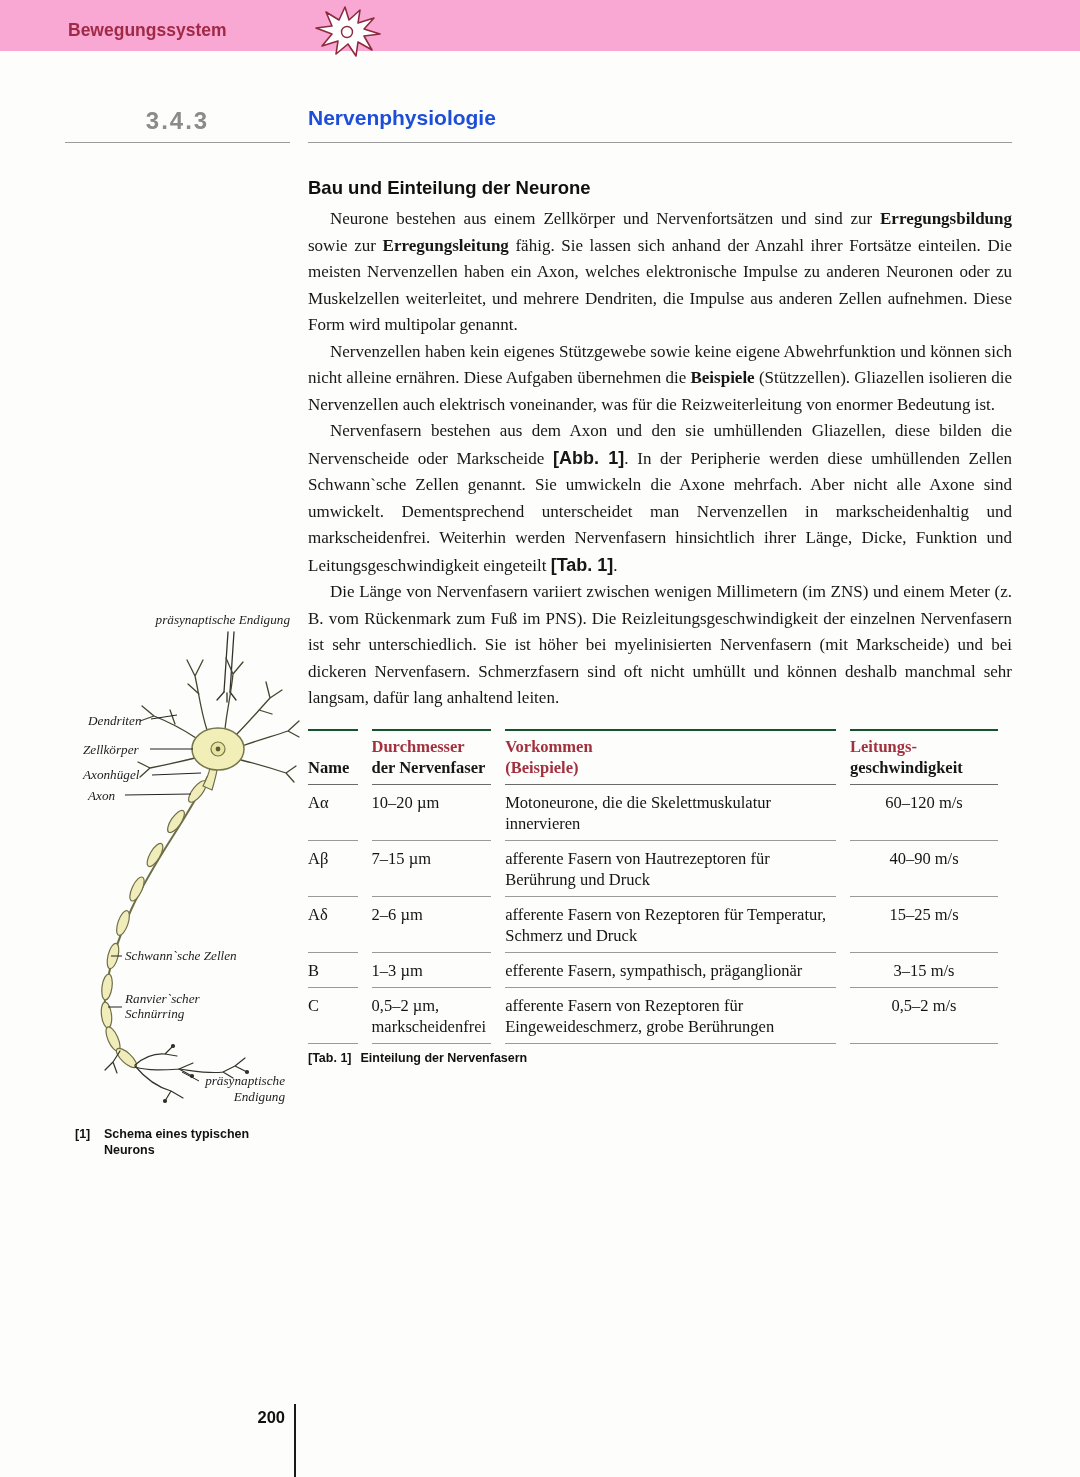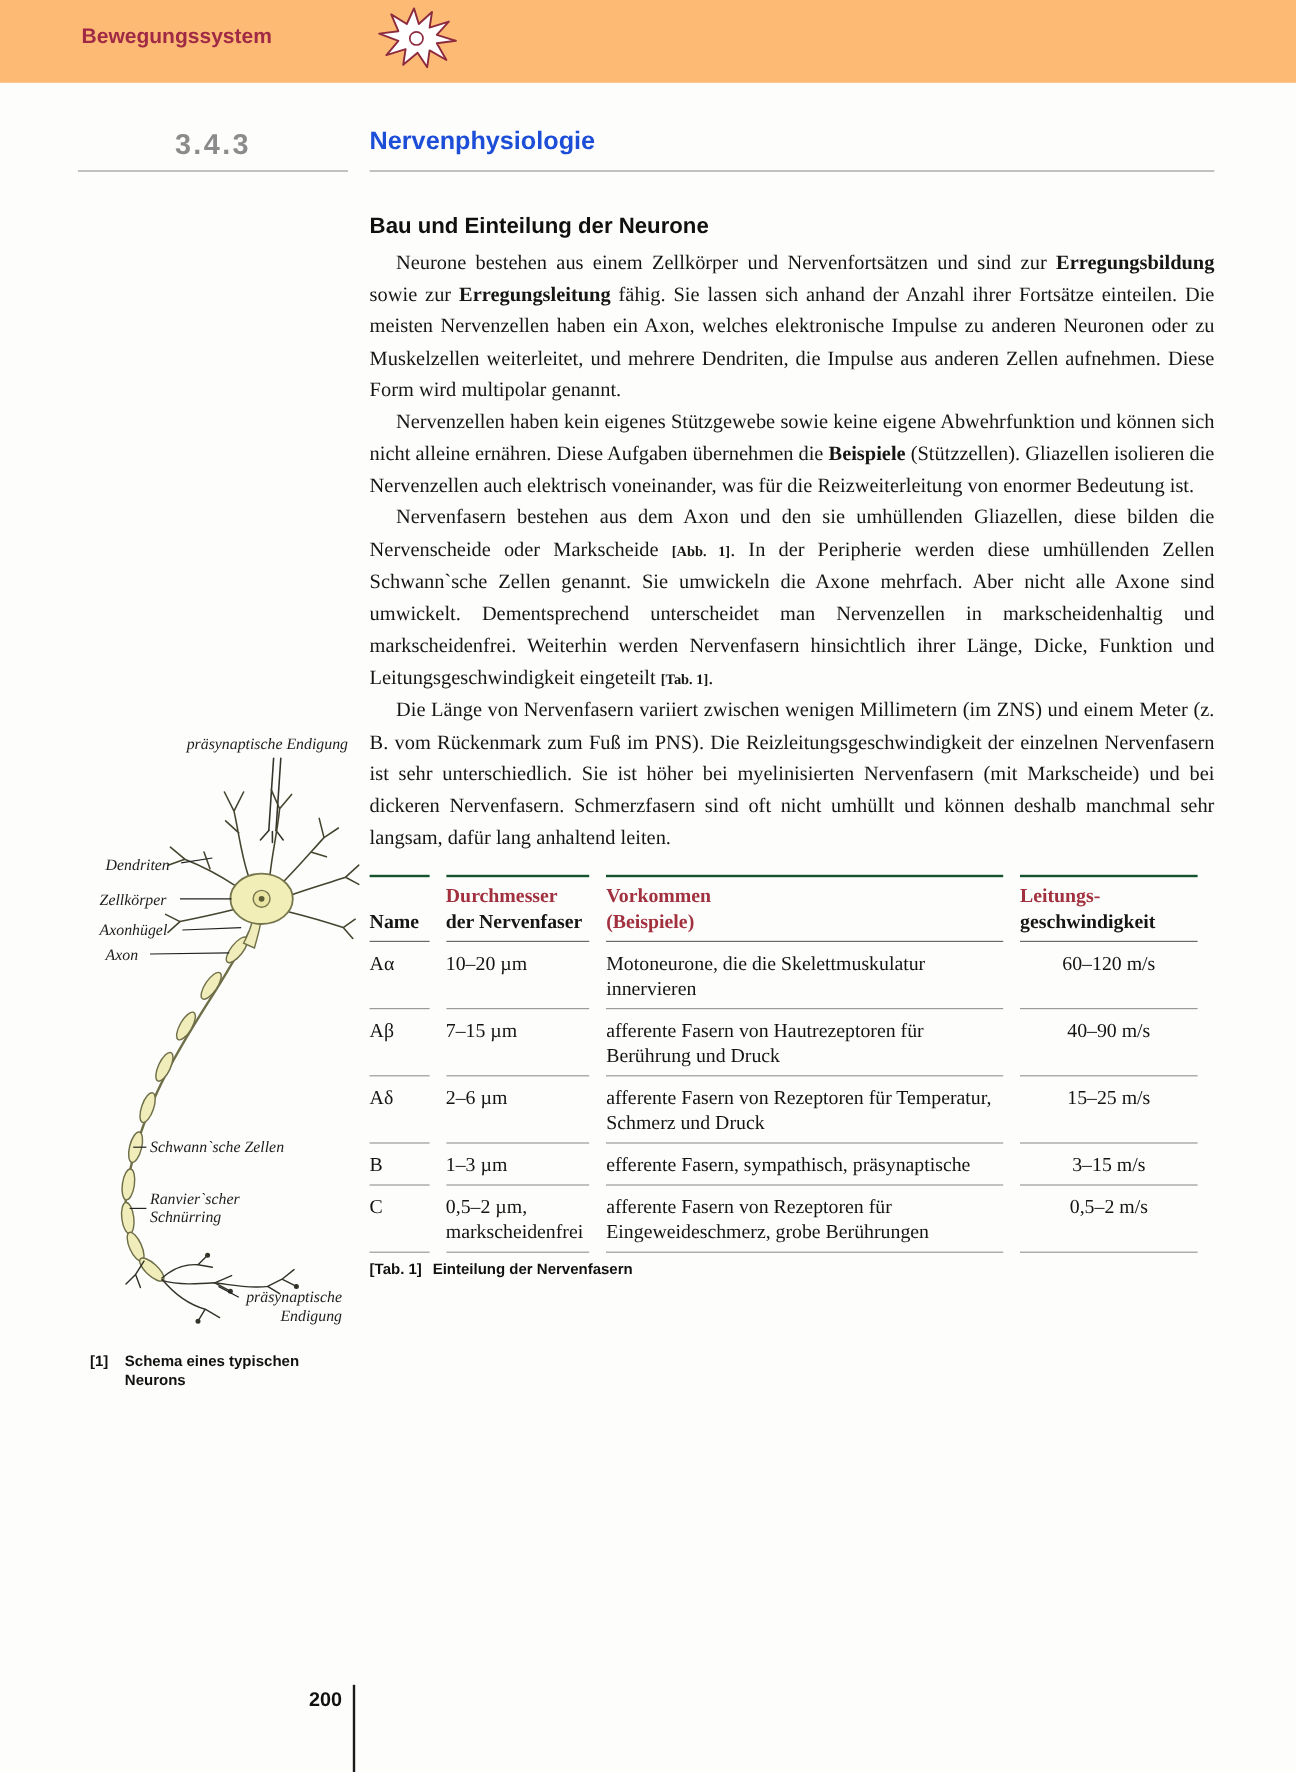--- a/index.html
+++ b/index.html
@@ -3,21 +3,21 @@
 <meta charset="utf-8">
 <style>
   html,body { margin:0; padding:0; background:#e9e9e9; }
   .page {
     position:relative; width:1080px; height:1477px; margin:0 auto;
     background:#fdfdfb; overflow:hidden;
     font-family:"Liberation Serif", serif; color:#141414;
   }
 
   
-  .header-bar { position:absolute; left:0; top:0; width:1080px; height:69px; background:#fdba74; }
+  .header-bar { position:absolute; left:0; top:0; width:1080px; height:51px; background:#f9a8d4; }
   .chapter-title {
     position:absolute; left:68px; top:0; height:61px; display:flex; align-items:center;
     font-family:"Liberation Sans", sans-serif; font-weight:700; font-size:17.5px; color:#a02a45;
   }
   .header-icon { position:absolute; left:312px; top:4px; }
 
   
   .section-num {
     position:absolute; left:65px; top:107px; width:225px; text-align:center;
     font-family:"Liberation Sans", sans-serif; font-weight:600; font-size:24px;
@@ -35,21 +35,21 @@
   .subheading {
     font-family:"Liberation Sans", sans-serif; font-weight:700; font-size:18.5px;
     color:#101010; margin:0 0 7px 0;
   }
   .para {
     margin:0; text-align:justify; text-indent:22px;
     font-size:17px; line-height:26.5px; color:#161616;
   }
   .para .b { font-weight:700; }
   .para .ref {
-    font-family:Liberation Serif, serif; font-weight:700; font-size:12px;
+    font-family:Liberation Sans, sans-serif; font-weight:700; font-size:18px;
     white-space:nowrap;
   }
 
   
   table.nerve-table {
     border-collapse:separate; border-spacing:14px 0; table-layout:fixed;
     margin:17px 0 0 -14px; font-size:16.5px; line-height:21px;
   }
   .nerve-table th {
     vertical-align:bottom; text-align:left; font-weight:700;
@@ -158,21 +158,21 @@
           </tr>
           <tr>
             <td class="name">Aδ</td>
             <td class="diameter">2–6 µm</td>
             <td class="occurrence">afferente Fasern von Rezeptoren für Temperatur, Schmerz und Druck</td>
             <td class="speed">15–25 m/s</td>
           </tr>
           <tr>
             <td class="name">B</td>
             <td class="diameter">1–3 µm</td>
-            <td class="occurrence">efferente Fasern, sympathisch, präsynaptische</td>
+            <td class="occurrence">efferente Fasern, sympathisch, präganglionär</td>
             <td class="speed">3–15 m/s</td>
           </tr>
           <tr>
             <td class="name">C</td>
             <td class="diameter">0,5–2 µm,
 markscheidenfrei</td>
             <td class="occurrence">afferente Fasern von Rezeptoren für Eingeweideschmerz, grobe Berührungen</td>
             <td class="speed">0,5–2 m/s</td>
           </tr>
         </tbody>

